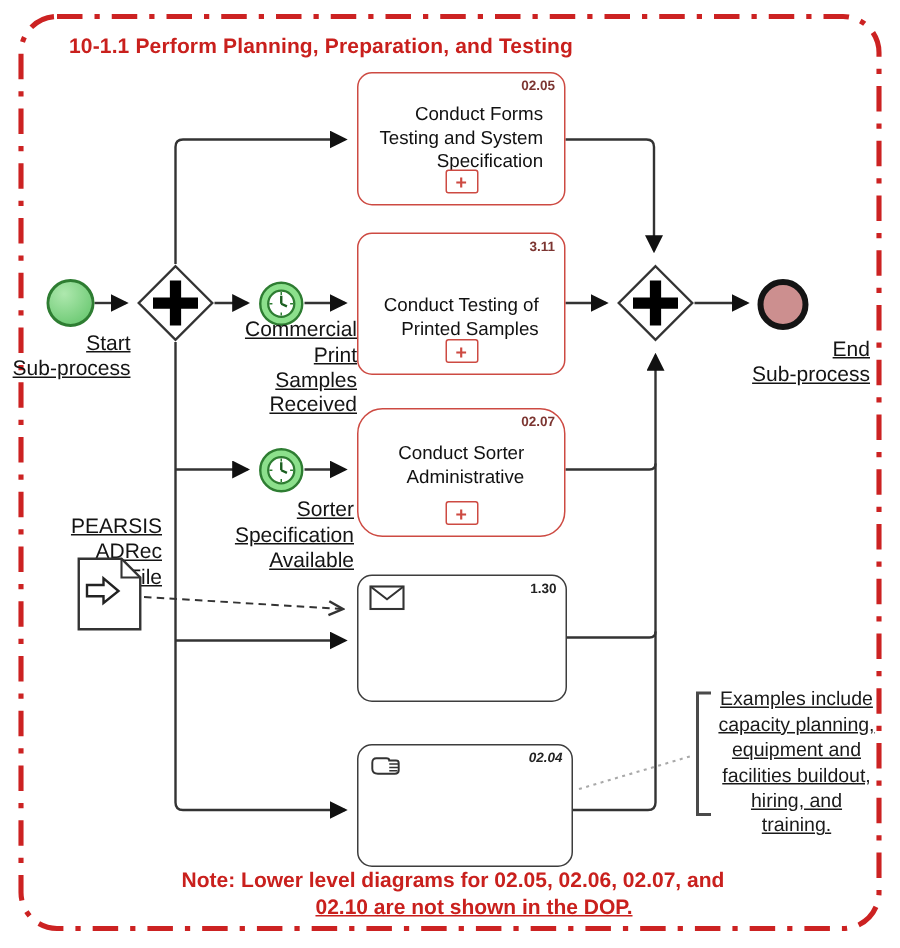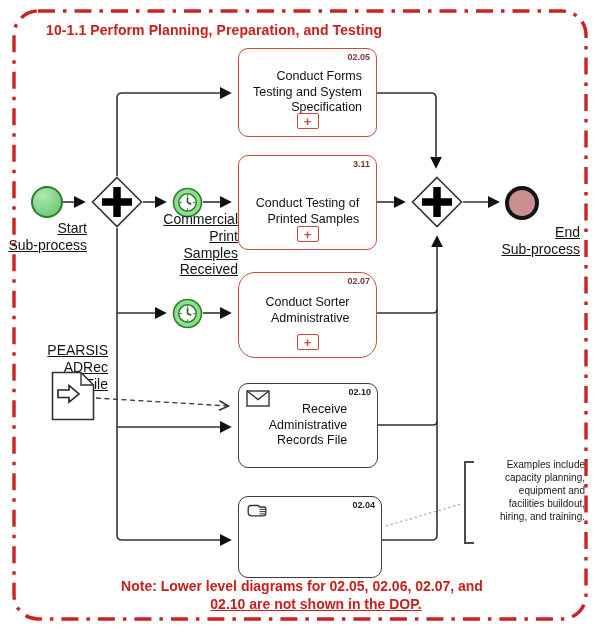--- a/index.html
+++ b/index.html
@@ -49,21 +49,21 @@
     background:#cc8f8f; border:4px solid #141414;
   }
   .node-label {
     position:absolute; text-align:right; font-size:14px; color:#141414;
     line-height:1.2; white-space:pre-line;text-decoration:underline;
   }
   .gateway { position:absolute; width:52px; height:52px; }
 
   .annotation-text {
     position:absolute; left:477px; top:458px; width:108px;
-    font-size:10px; line-height:1.3; color:#1a1a1a; white-space:pre-line; text-align:right;
+    font-size:13px; line-height:1.3; color:#1a1a1a; white-space:pre-line; text-align:center;text-decoration:underline;
   }
   .note-line {
     position:absolute; width:600px; text-align:center;
     font-size:14px; font-weight:600; color:#c9201d;
   }
   .note-1 { top:578px; left:2px; }
   .note-2 { top:596px; left:16px; text-decoration:underline; }
 </style>
 </head>
 <body>
@@ -135,20 +135,23 @@
   <div class="abs" style="left:172px; top:298px;">
     <svg width="31" height="31" viewBox="0 0 31 31">
       <circle cx="15.5" cy="15.5" r="14" fill="#8ce08c" stroke="#2e7d32" stroke-width="1.6"></circle>
       <circle cx="15.5" cy="15.5" r="8.7" fill="#fff" stroke="#2e7d32" stroke-width="1.5"></circle>
       <g stroke="#2e7d32" stroke-width="1">
         <path d="M15.5 7.6 V9.6 M15.5 21.4 V23.4 M7.6 15.5 H9.6 M21.4 15.5 H23.4"></path>
       </g>
       <path d="M15.5 15.5 V10.2 M15.5 15.5 L19.3 17.2" stroke="#1b5e20" stroke-width="1.6" fill="none"></path>
     </svg>
   </div>
+  <div class="node-label" style="left:140px; top:331px; width:96px;">Sorter
+Specification
+Available</div>
 
   <div class="node-label" style="left:38px; top:322px; width:70px;margin-top:20px;">PEARSIS
 ADRec
 File</div>
   <div class="abs" style="left:51px; top:371px;">
     <svg width="44" height="50" viewBox="0 0 44 50">
       <path d="M1.5 1.5 H30 L42.5 14 V48.5 H1.5 Z" fill="#fff" stroke="#333" stroke-width="1.6"></path>
       <path d="M30 1.5 V14 H42.5" fill="none" stroke="#333" stroke-width="1.4"></path>
       <path d="M7 19 H18 V14.5 L28 23 L18 31 V26.5 H7 Z" fill="#fff" stroke="#222" stroke-width="1.6"></path>
     </svg>
@@ -176,33 +179,30 @@
   <div class="task red" style="left:238px; top:272px; width:139px; height:86px;border-radius:17px;">
     <span class="task-num">02.07</span>
     <div class="task-label" style="padding-bottom:8px;">Conduct Sorter
 Administrative</div>
     <div class="submarker">
       <span>+</span>
     </div>
   </div>
 
   <div class="task" style="left:238px; top:383px; width:140px; height:85px;">
-    <span class="task-num">02.10</span>
+    <span class="task-num">1.30</span>
     <span class="corner-icon">
       <svg width="24" height="17" viewBox="0 0 24 17">
         <rect x="1" y="1" width="22" height="15" fill="#fff" stroke="#333" stroke-width="1.4"></rect>
         <path d="M1 1 L12 9.5 L23 1" fill="none" stroke="#333" stroke-width="1.4"></path>
       </svg>
     </span>
-    <div class="task-label">Receive
-Administrative
-Records File</div>
-  </div>
-
-  <div class="task" style="left:238px; top:496px; width:144px; height:82px;">
+  </div>
+
+  <div class="task" style="left:238px; top:496px; width:144px; height:82px;font-style:italic;">
     <span class="task-num">02.04</span>
     <span class="corner-icon">
       <svg width="21" height="15" viewBox="0 0 21 15">
         <path d="M5 2.5 H11.5 Q13.5 2.5 13.5 4 L18 4 Q19.8 4 19.8 5.6 V10.5 Q19.8 12.8 17.2 12.8 H6 Q2.2 12.8 2.2 9.5 V5.5 Q2.2 2.5 5 2.5 Z" fill="#fff" stroke="#333" stroke-width="1.3"></path>
         <path d="M13.5 6.3 H19.8 M13.5 8.6 H19.8 M13.5 10.9 H19" fill="none" stroke="#333" stroke-width="1"></path>
       </svg>
     </span>
   </div>
 
   <div class="gateway" style="left:411px; top:176px;">

